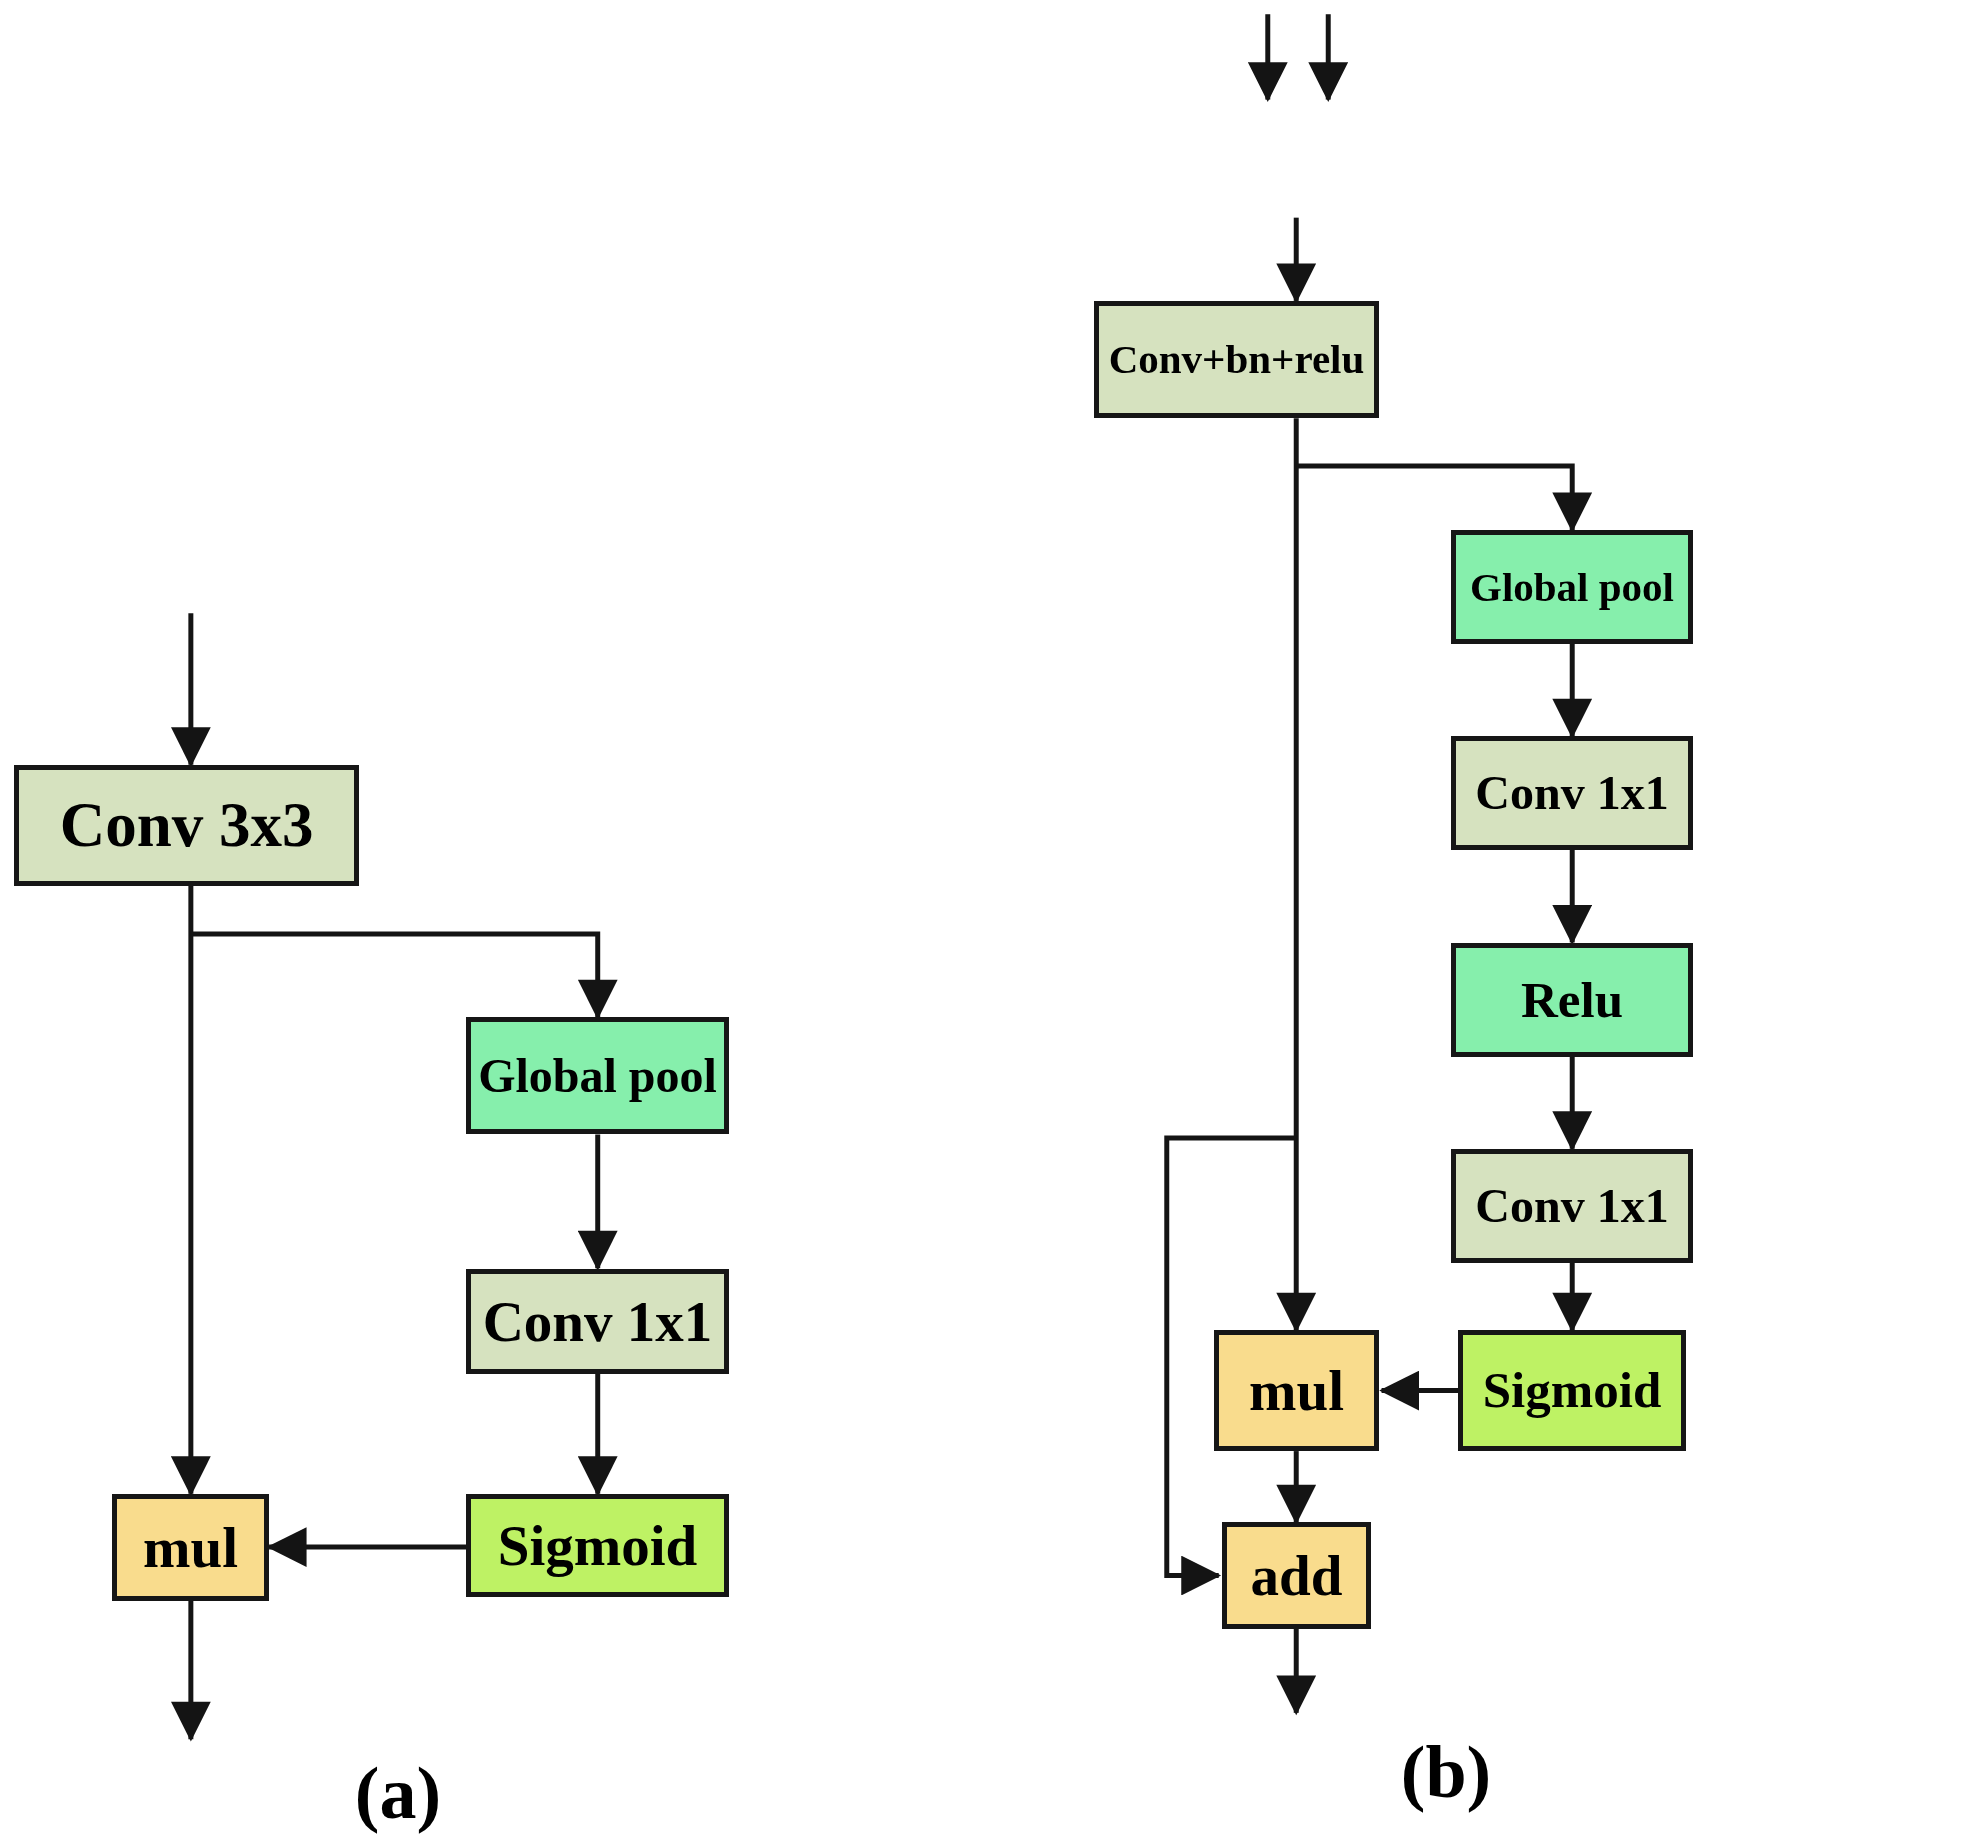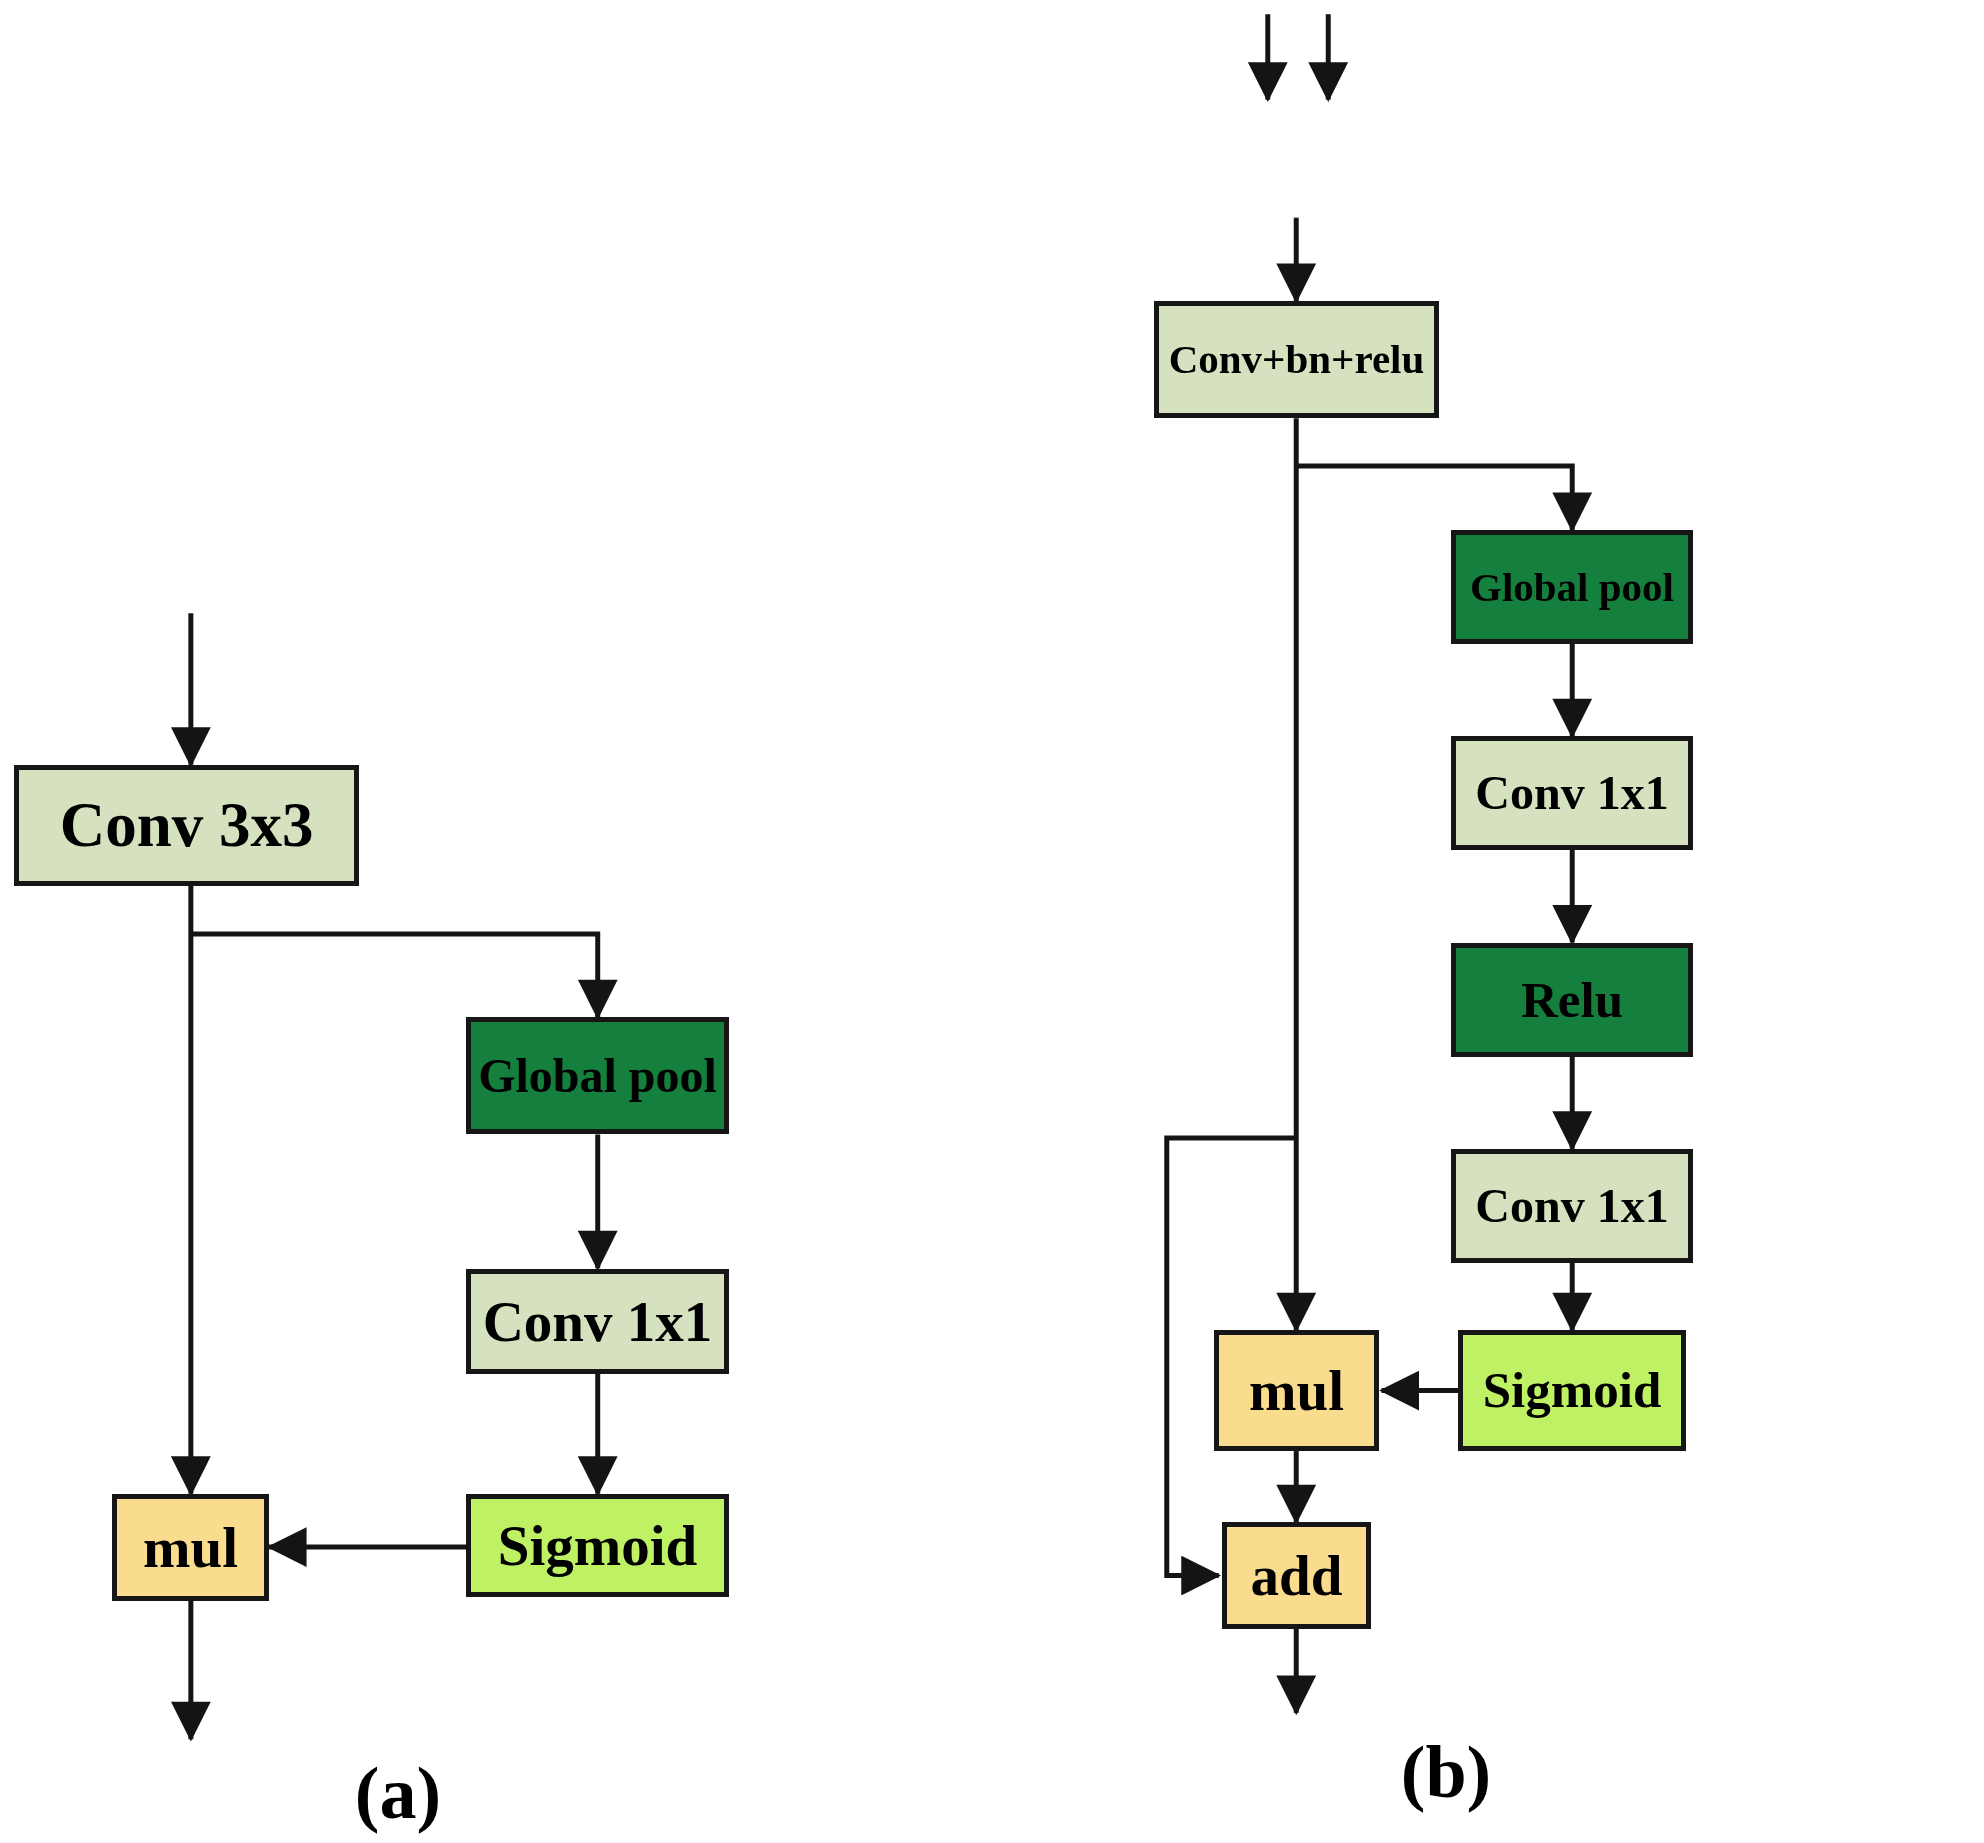--- a/index.html
+++ b/index.html
@@ -33,21 +33,21 @@
     border: 5px solid #161616;
     display: flex;
     align-items: center;
     justify-content: center;
     font-weight: bold;
     color: #000000;
     white-space: nowrap;
     line-height: 1;
   }
   .fill-green  { background: #d6e2bf; }
-  .fill-blue   { background: #15803d; }
+  .fill-blue   { background: #86efac; }
   .fill-lblue  { background: #bef264; }
   .fill-yellow { background: #f9dc8d; }
 
   .caption {
     position: absolute;
     transform: translate(-50%, -50%);
     font-weight: bold;
     font-size: 74px;
     color: #000000;
   }
@@ -95,21 +95,21 @@
   </svg>
 
   <div class="box fill-green fs88" style="left:14.2px;  top:765px; width:345px; height:121px;">Conv 3x3</div>
   <div class="box fill-blue fs68" style="left:466px; top:1017px; width:263px; height:117px;">Global pool</div>
   <div class="box fill-green fs80" style="left:466px; top:1269px; width:263px; height:105px;">Conv 1x1</div>
   <div class="box fill-lblue fs80" style="left:466px; top:1494px; width:263px; height:103px;">Sigmoid</div>
   <div class="box fill-yellow fs80" style="left:112px; top:1494px; width:157px; height:107px;">mul</div>
 
   <div class="caption" style="left:398px; top:1793px;">(a)</div>
 
-  <div class="box fill-green fs58" style="left:1154px; top:301px; width:285px; height:117px;">Conv+bn+relu</div>
+  <div class="box fill-green fs58" style="left:1094px; top:301px; width:285px; height:117px;">Conv+bn+relu</div>
   <div class="box fill-blue fs58" style="left:1451px; top:530px; width:242px; height:114px;">Global pool</div>
   <div class="box fill-green fs68" style="left:1451px; top:736px; width:242px; height:114px;">Conv 1x1</div>
   <div class="box fill-blue fs72" style="left:1451px; top:943px; width:242px; height:114px;">Relu</div>
   <div class="box fill-green fs68" style="left:1451px; top:1149px; width:242px; height:114px;">Conv 1x1</div>
   <div class="box fill-lblue fs72" style="left:1458px; top:1330px; width:228px; height:121px;">Sigmoid</div>
   <div class="box fill-yellow fs80" style="left:1214px; top:1330px; width:165px; height:121px;">mul</div>
   <div class="box fill-yellow fs80" style="left:1222px; top:1522px; width:149px; height:107px;">add</div>
 
   <div class="caption" style="left:1446px; top:1772px;">(b)</div>
 

